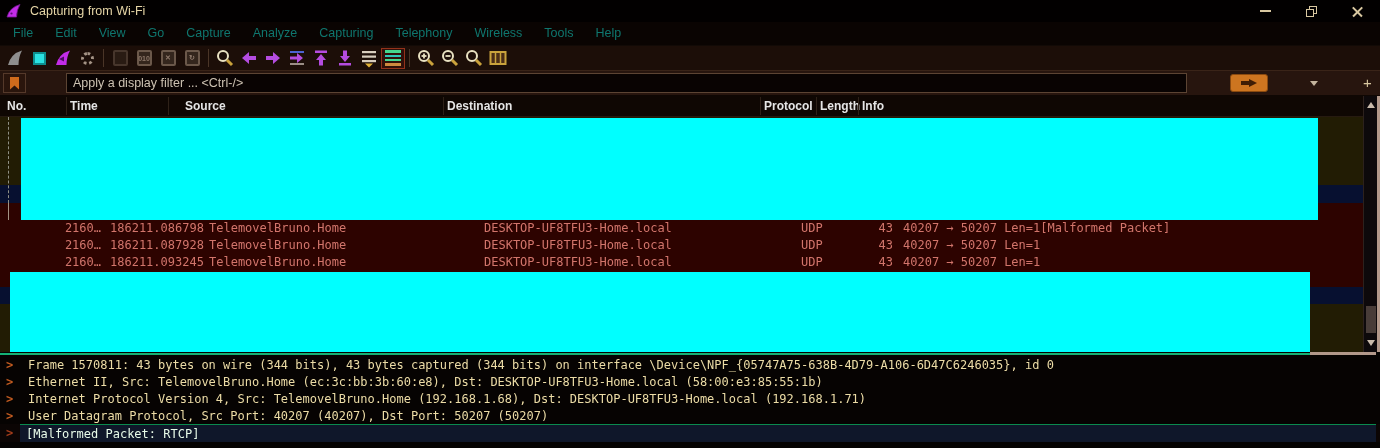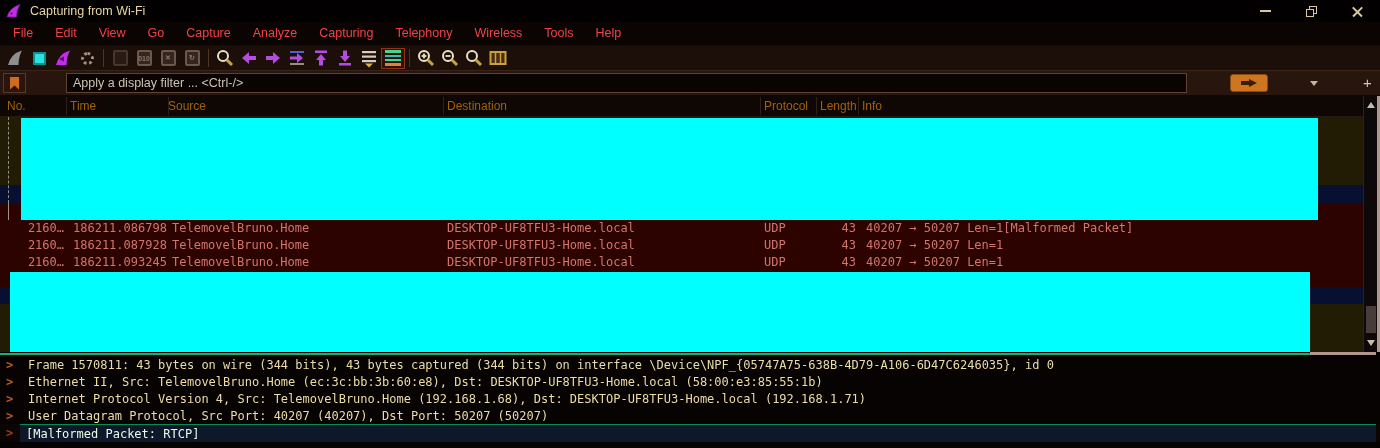--- a/index.html
+++ b/index.html
@@ -18,21 +18,21 @@
   .glyph-restore .sq1 { position:absolute; left:0; bottom:0; width:8px; height:8px; border:1.2px solid #d8c7a0; background:#020000; }
   .glyph-restore .sq2 { position:absolute; right:0; top:0; width:8px; height:8px; border:1.2px solid #d8c7a0; }
   .glyph-close { position:relative; width:11px; height:11px; }
   .glyph-close i { position:absolute; left:-1px; top:5px; width:13px; height:1.6px; background:#d8c7a0; }
   .glyph-close i:first-child { transform:rotate(45deg); }
   .glyph-close i:last-child  { transform:rotate(-45deg); }
 
   
   .menubar { position:absolute; left:0; top:22px; width:1380px; height:23px; background:#0a0402;
              display:flex; align-items:center; padding-left:2px; }
-  .menu-item { padding:0 11px; font-size:12.5px; color:#ef4444; height:23px; line-height:23px; }
+  .menu-item { padding:0 11px; font-size:12.5px; color:#0f766e; height:23px; line-height:23px; }
 
   
   .toolbar { position:absolute; left:0; top:45px; width:1380px; height:25px; background:#1c0e08;
              display:flex; align-items:center; padding-left:3px; border-top:1px solid #120a06; }
   .tb { width:24px; height:23px; display:flex; align-items:center; justify-content:center; position:relative; }
   .tb-sep { width:1px; height:18px; background:#4a3527; margin:0 4px; }
   .stop-sq { width:13px; height:13px; background:#2be2e2; border:2px solid #0d8f8f; }
   .gear-ring { width:13px; height:13px; border-radius:50%; border:3px dotted #a59486; }
   .file-ic { width:15px; height:16px; border:2px solid #6b584a; border-radius:2px; background:#34261d;
              display:flex; align-items:center; justify-content:center; font-size:7px; color:#8d786a; font-weight:bold; }
@@ -54,40 +54,40 @@
   .apply-btn { width:38px; height:18px; background:#cd7520; border:1px solid #8a4a10; border-radius:3px;
                margin-left:5px; display:flex; align-items:center; justify-content:center; }
   .caret-btn { width:15px; height:18px; display:flex; align-items:center; justify-content:center; }
   .caret-down { width:0; height:0; border-left:4px solid transparent; border-right:4px solid transparent;
                 border-top:5px solid #c4b49e; }
   .plus-btn { width:17px; height:18px; color:#d8c7a0; font-size:15px; line-height:17px; text-align:center; }
 
   
   .list-header { position:absolute; left:0; top:95px; width:1380px; height:22px; background:#0f0703;
                  border-bottom:1px solid #261a10; }
-  .list-header span { position:absolute; top:4px; font-size:12px; color:#a16207; }
+  .list-header span { position:absolute; top:4px; font-size:12px; color:#e5e5e5;font-weight:bold; }
   .hsep { position:absolute; top:2px; width:1px; height:18px; background:#2e2118; }
 
   
   .list-body { position:absolute; left:0; top:117px; width:1363px; height:235px; background:#221c04; overflow:hidden; }
   .band { position:absolute; left:0; width:100%; }
   .band-olive1 { top:0;   height:68px; background:#221c04; }
   .band-navy1  { top:68px; height:18px; background:#071030; }
   .band-maroon { top:86px; height:84px; background:#2d0300; }
   .band-navy2  { top:170px; height:17px; background:#071030; }
   .band-olive2 { top:187px; height:48px; background:#221c04; }
   .cyan-block { position:absolute; background:#00ffff; }
   .cyan-1 { left:21px; top:1px;   width:1297px; height:102px; }
   .cyan-2 { left:10px; top:155px; width:1300px; height:80px; }
   .dash-line { position:absolute; left:8px; top:0; height:86px; border-left:1px dashed #8f8f84; }
   .rel-line  { position:absolute; left:8px; top:86px; height:59px; border-left:1px solid #a39384; }
   .rel-corner{ position:absolute; left:8px; top:144px; width:10px; height:1px; background:#a39384; }
   .prow { position:absolute; left:0; width:1363px; height:17px; background:#2d0300;
           font-family:"DejaVu Sans Mono",monospace; font-size:12px; color:#d2756b; }
-  .prow span { position:absolute; top:1px; white-space:pre; }
+  .prow span { position:absolute; top:1px; white-space:pre;margin-left:37px; }
   .c-no    { left:0;   width:64px; text-align:right; }
   .c-time  { left:73px; }
   .c-src   { left:172px; }
   .c-dst   { left:447px; }
   .c-proto { left:764px; }
   .c-len   { left:812px; width:44px; text-align:right; }
   .c-info  { left:866px; }
   .r1 { top:103px; } .r2 { top:120px; } .r3 { top:137px; }
 
   
@@ -299,21 +299,21 @@
     </span>
     <span class="caret-btn">
         <span class="caret-down"></span>
       </span>
     <span class="plus-btn">+</span>
   </div>
 
   <div class="list-header">
     <span style="left:7px">No.</span>
     <span style="left:70px">Time</span>
-    <span style="left:168px">Source</span>
+    <span style="left:185px">Source</span>
     <span style="left:447px">Destination</span>
     <span style="left:764px">Protocol</span>
     <span style="left:820px">Length</span>
     <span style="left:862px">Info</span>
     <i class="hsep" style="left:66px"></i>
     <i class="hsep" style="left:168px"></i>
     <i class="hsep" style="left:443px"></i>
     <i class="hsep" style="left:760px"></i>
     <i class="hsep" style="left:816px"></i>
     <i class="hsep" style="left:858px"></i>

